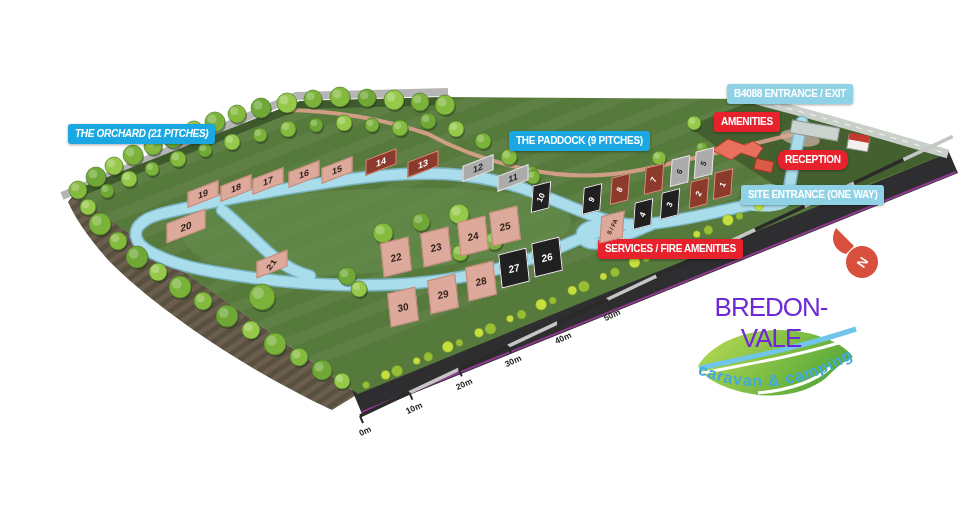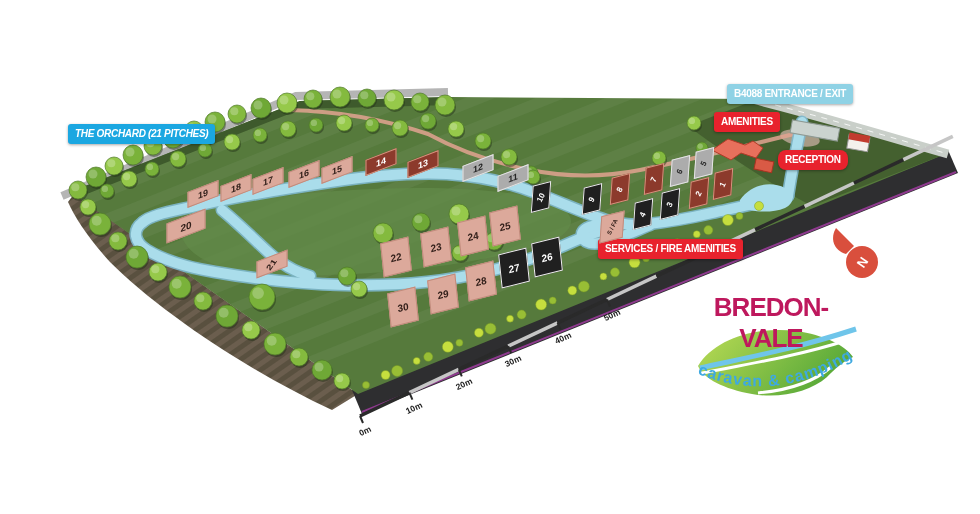--- a/index.html
+++ b/index.html
@@ -39,21 +39,21 @@
   .s-sfa  {width:24px;height:26px;font-size:6px;white-space:nowrap;
            transform:translate(-50%,-50%) rotate(-14deg) skewX(-18deg);}
   .s-sfa span{transform:skewX(18deg) rotate(-50deg);}
 
   
   .scale-label{position:absolute;font-size:8.5px;font-weight:bold;color:#1A1A1A;
                transform:translate(-50%,-50%) rotate(-25deg);}
 
   
   #logo-name{position:absolute;left:686px;top:292px;width:170px;text-align:center;
-             font-size:26px;font-weight:bold;letter-spacing:-1px;color:#be185d;}
+             font-size:26px;font-weight:normal;letter-spacing:-1px;color:#6d28d9;}
 </style>
 </head>
 <body>
 
 <div id="stage">
 
   <svg id="terrain" width="980" height="514" viewBox="0 0 980 514">
     <defs>
       <clipPath id="siteClip">
         <polygon points="70,192 300,101 450,97 758,99 948,153 358,394"></polygon>
@@ -391,23 +391,25 @@
       <path d="M 700,368 C 745,358 795,349 856,329" stroke="#6FC5EA" stroke-width="5" fill="none"></path>
       <path d="M 702,373 C 748,364 798,356 848,340" stroke="#FFFFFF" stroke-width="3" fill="none"></path>
       <path d="M 758,393 C 790,390 815,381 831,367" stroke="#FFFFFF" stroke-width="3" fill="none"></path>
       <text font-size="16" font-weight="bold" fill="#3FA9E0" letter-spacing="1" font-family="Liberation Sans, sans-serif">
         <textPath href="#taglinePath" startOffset="50%" text-anchor="middle">caravan &amp; camping</textPath>
       </text>
     </g>
   </svg>
 
   <div class="chip blue" style="left:68px;top:124px;font-style:italic;">THE ORCHARD (21 PITCHES)</div>
+  <div class="chip blue" style="left:509px;top:131px;">THE PADDOCK (9 PITCHES)</div>
   <div class="chip lightblue" style="left:727px;top:84px;">B4088 ENTRANCE / EXIT</div>
   <div class="chip red" style="left:670px;top:112px;margin-left:44px;">AMENITIES</div>
   <div class="chip red" style="left:778px;top:150px;border-radius:8px;">RECEPTION</div>
+  <div class="chip lightblue" style="left:741px;top:185px;">SITE ENTRANCE (ONE WAY)</div>
   <div class="chip red" style="left:598px;top:239px;">SERVICES / FIRE AMENITIES</div>
 
   <div id="logo-name">BREDON-VALE</div>
 
 <div class="pitch s-bay c-red" style="left: 723px; top: 184px;">
       <span>1</span>
     </div>
     <div class="pitch s-bay c-red" style="left: 699px; top: 193px;">
       <span>2</span>
     </div>

